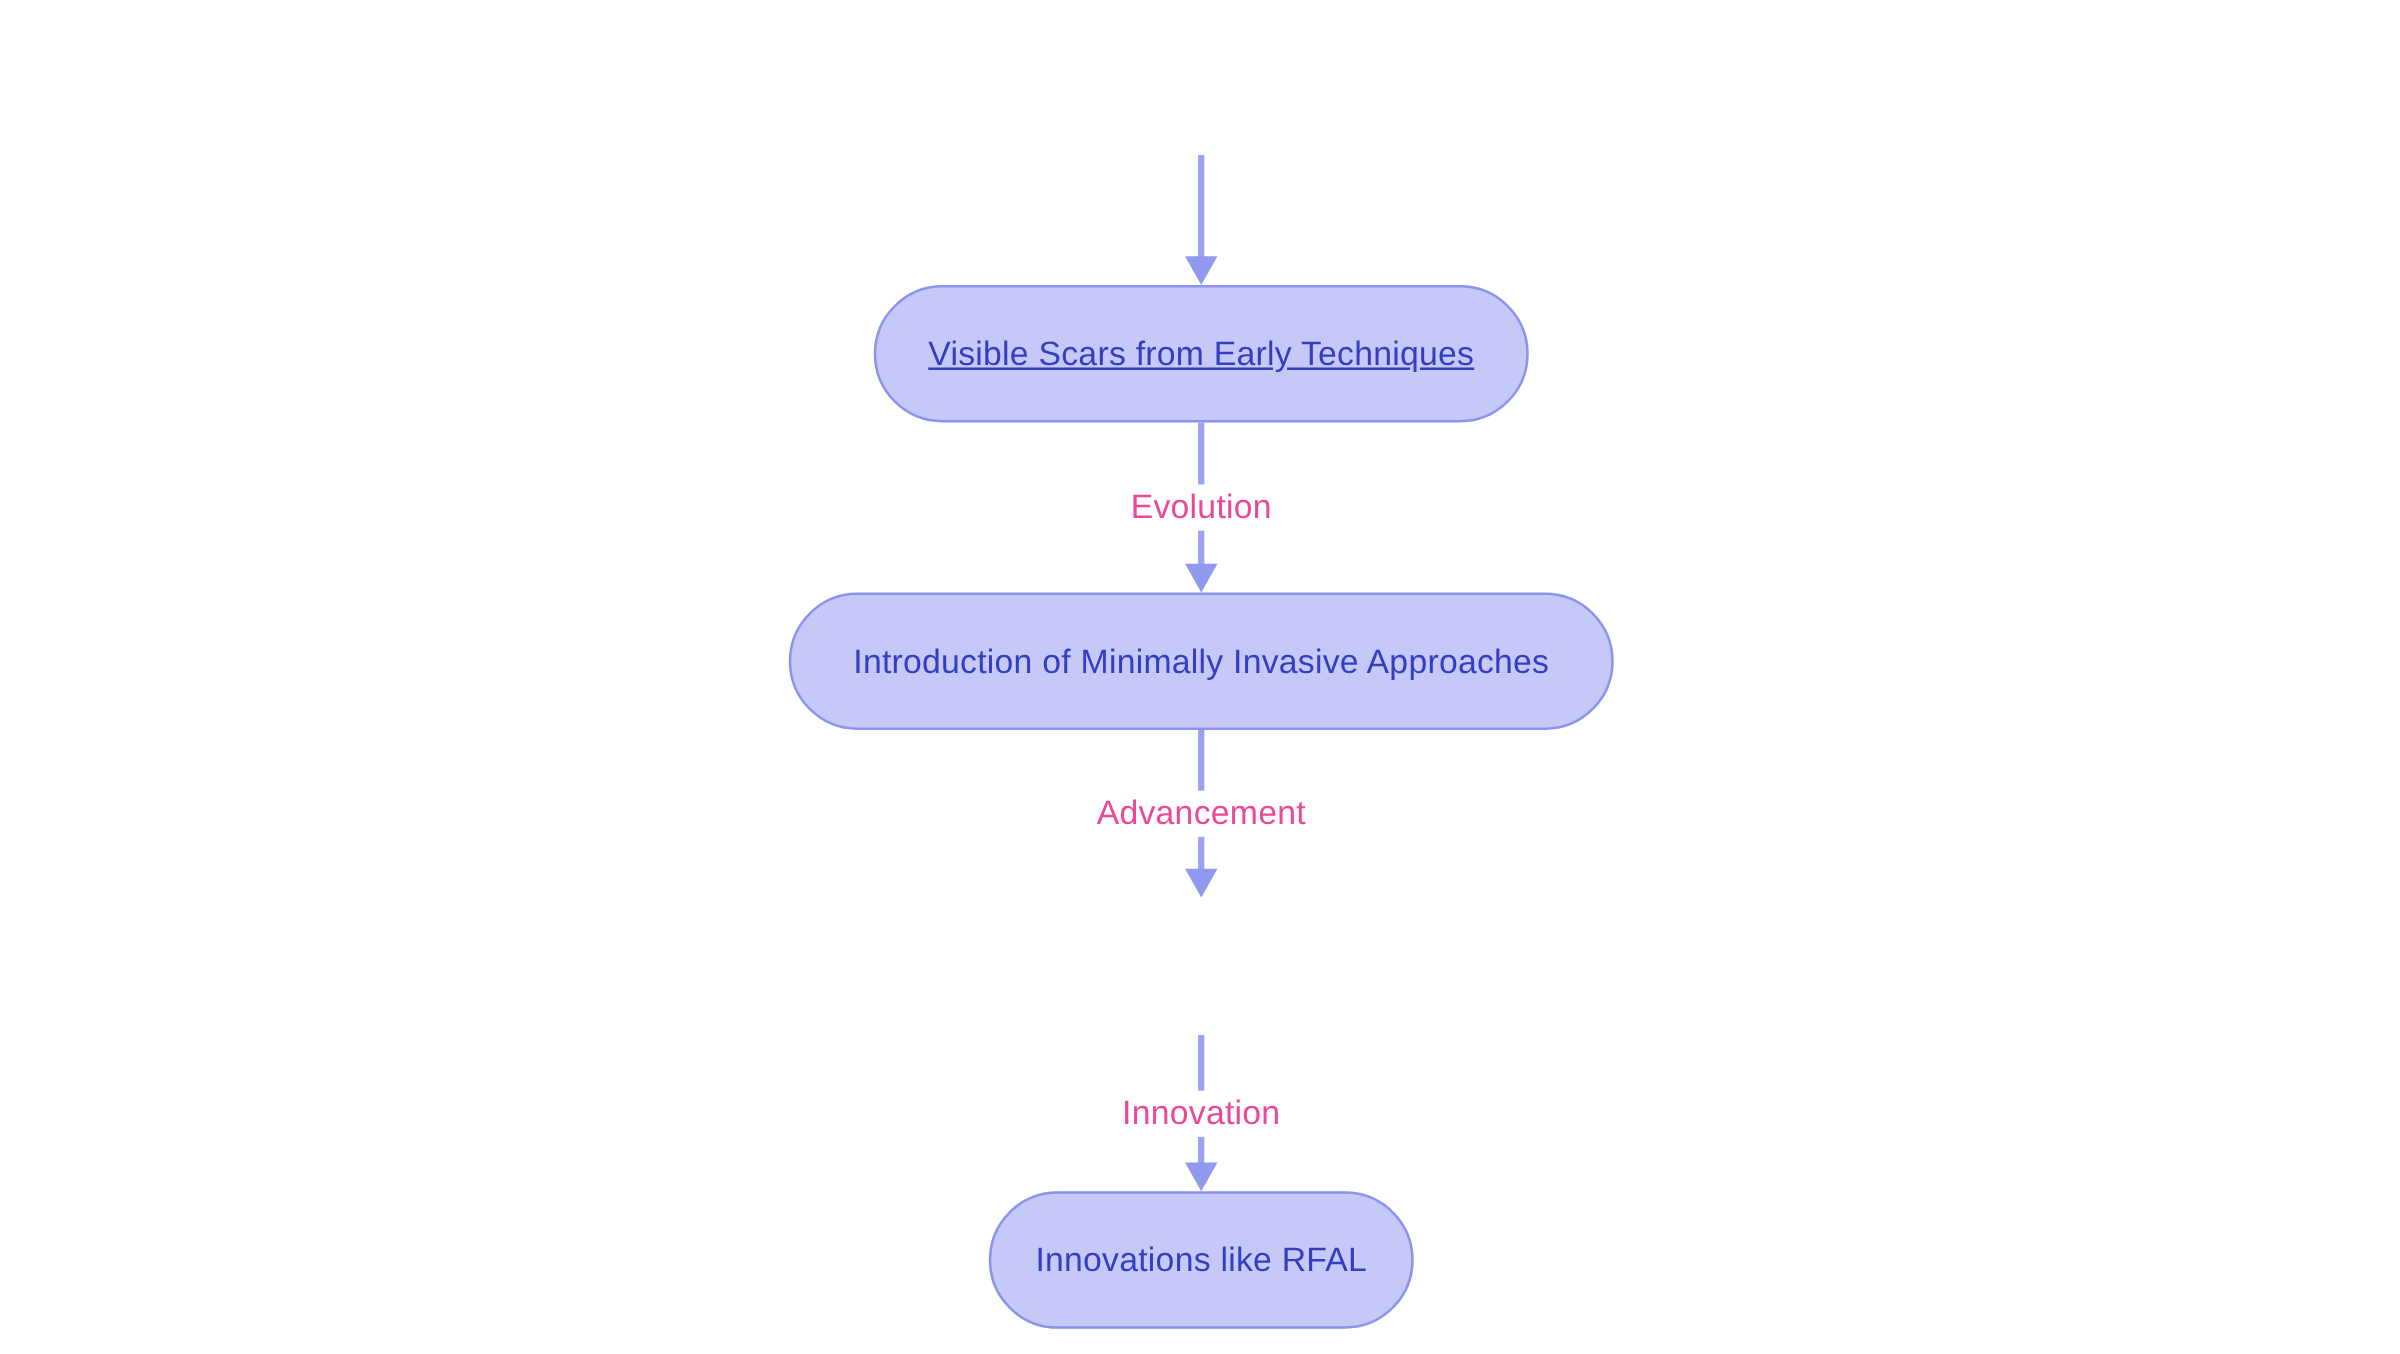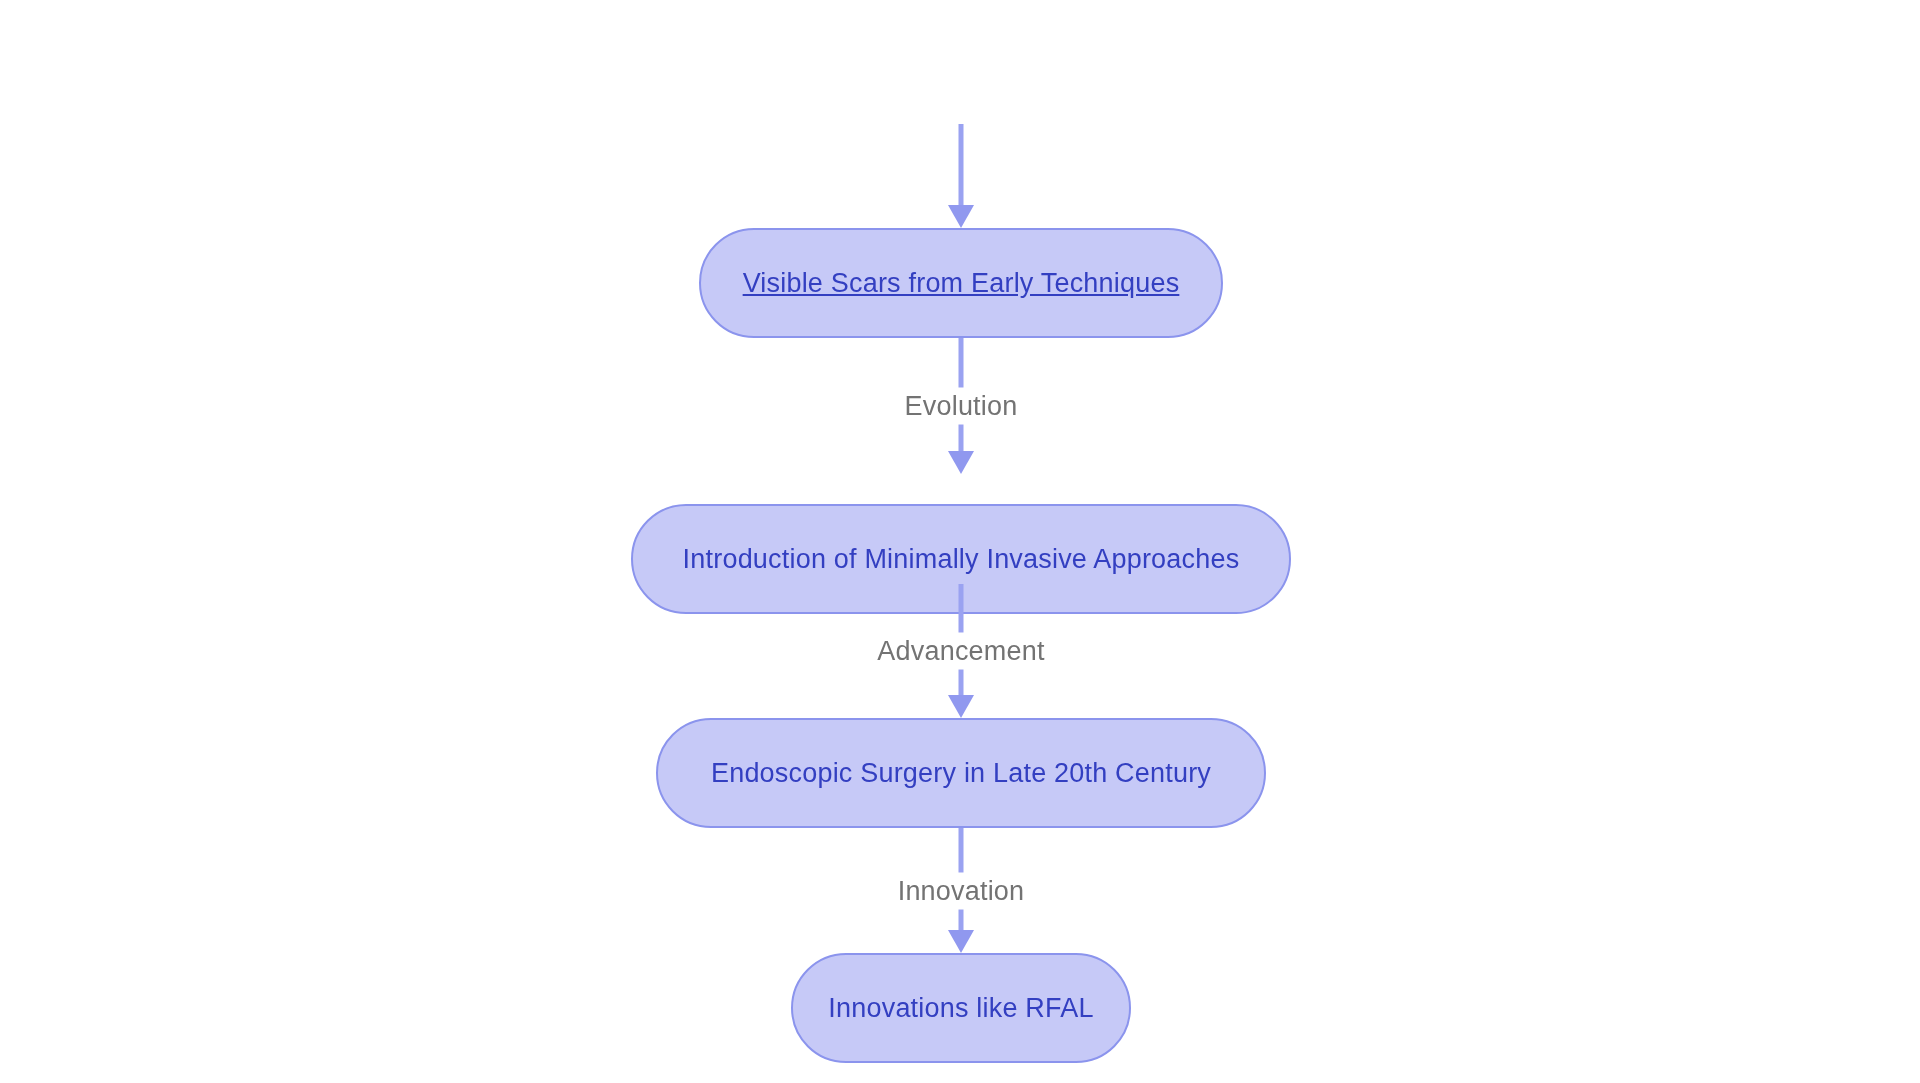--- a/index.html
+++ b/index.html
@@ -26,21 +26,21 @@
     display: flex;
     align-items: center;
     justify-content: center;
     color: #333fc1;
     font-size: 27px;
     letter-spacing: 0.2px;
     white-space: nowrap;
   }
   #node-0 { top: 14px;  width: 432px; }
   #node-1 { top: 228px; width: 524px; text-decoration: underline; }
-  #node-2 { top: 474px; width: 660px; margin-top: 30px; }
+  #node-2 { top: 474px; width: 660px; }
   #node-3 { top: 718px; width: 610px; }
   #node-4 { top: 953px; width: 340px; }
 
   
   .edge {
     position: absolute;
     left: 961px;
     transform: translateX(-50%);
     width: 30px;
   }
@@ -69,21 +69,21 @@
     border-right: 13px solid transparent;
     border-top: 23px solid #9098ef;
   }
   .edge-label {
     position: absolute;
     left: 50%;
     top: 50%;
     transform: translate(-50%, -50%);
     background: #ffffff;
     padding: 3px 9px;
-    color: #737373;
+    color: #ec4899;
     font-size: 27px;
     letter-spacing: 0.2px;
     white-space: nowrap;
     z-index: 2;
   }
 </style>
 </head>
 <body>
 
 <div class="canvas">
@@ -107,23 +107,20 @@
   <div class="node" id="node-2">
     <span class="node-text">Introduction of Minimally Invasive Approaches</span>
   </div>
 
   <div class="edge" id="edge-2">
     <div class="edge-line"></div>
     <div class="edge-head"></div>
     <span class="edge-label">Advancement</span>
   </div>
 
-  <div class="node" id="node-3">
-    <span class="node-text">Endoscopic Surgery in Late 20th Century</span>
-  </div>
 
   <div class="edge" id="edge-3">
     <div class="edge-line"></div>
     <div class="edge-head"></div>
     <span class="edge-label">Innovation</span>
   </div>
 
   <div class="node" id="node-4">
     <span class="node-text">Innovations like RFAL</span>
   </div>

